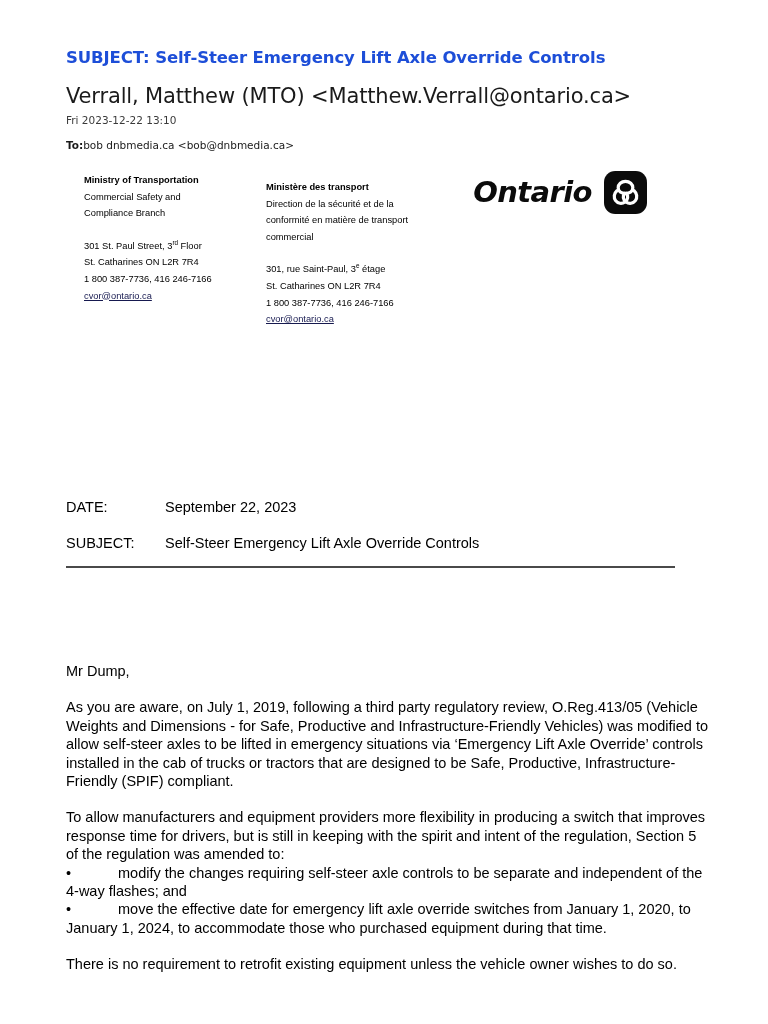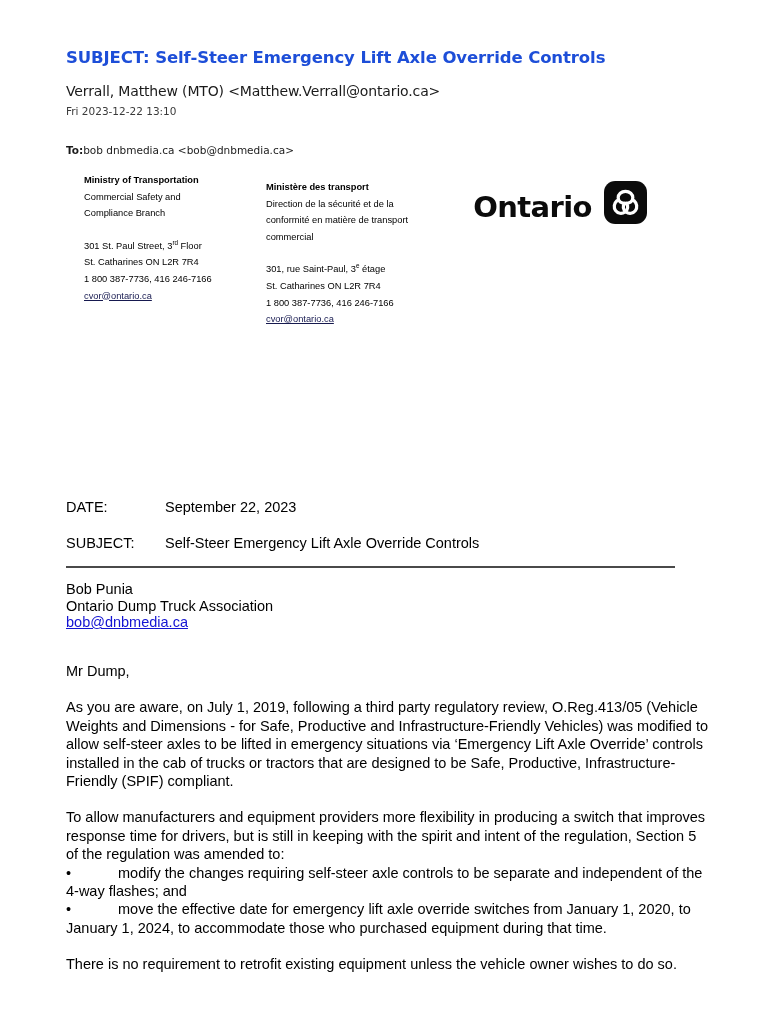--- a/index.html
+++ b/index.html
@@ -33,40 +33,40 @@
   .mail-subject {
     font-family: "DejaVu Sans", sans-serif;
     font-size: 16.5px;
     font-weight: 600;
     letter-spacing: -0.1px;
     color: #1d4ed8;
     line-height: 1.25;
   }
   .mail-from {
     font-family: "DejaVu Sans", sans-serif;
-    font-size: 14px;
+    font-size: 21px;
     font-weight: 400;
     color: #1a1a1a;
     margin-top: 14px;
     line-height: 1.25;
     letter-spacing: -0.15px;
   }
   .mail-date {
     font-family: "DejaVu Sans", sans-serif;
     font-size: 10.5px;
     font-weight: 400;
     color: #3a3a3a;
     margin-top: 5px;
     line-height: 1.3;
   }
   .mail-to {
     font-family: "DejaVu Sans", sans-serif;
     font-size: 10.5px;
     color: #1a1a1a;
-    margin-top: 25px;
+    margin-top: 11px;
     line-height: 1.3;
   }
   .mail-to .to-label { font-weight: 700; }
 
   
   .letterhead {
     position: absolute;
     left: 0;
     top: 172px;
     width: 768px;
@@ -90,23 +90,24 @@
   sup { font-size: 0.68em; vertical-align: super; line-height: 0; }
 
   
   .logo {
     position: absolute;
     left: 470px;
     top: 160px;
     width: 180px;
     height: 64px;
     display: flex;
-    align-items: flex-end;
+    align-items: center;
     justify-content: center;
     gap: 12px;
+    font-style: italic;
   }
   .logo-word {
     font-family: "DejaVu Sans", sans-serif;
     font-size: 29px;
     font-weight: 700;
     letter-spacing: -0.6px;
     color: #0b0b0b;
   }
   .logo-mark {
     width: 43px;
@@ -230,25 +231,20 @@
       <div class="meta-value">September 22, 2023</div>
     </div>
     <div class="meta-row">
       <div class="meta-label">SUBJECT:</div>
       <div class="meta-value">Self-Steer Emergency Lift Axle Override Controls</div>
     </div>
   </div>
 
   <div class="divider"></div>
 
-  <div class="recipient">
-    <div>Bob Punia</div>
-    <div>Ontario Dump Truck Association</div>
-    <div><a class="recipient-link" href="#">bob@dnbmedia.ca</a></div>
-  </div>
 
   <div class="body-text">
     <p>Mr Dump,</p>
     <p>As you are aware, on July 1, 2019, following a third party regulatory review, O.Reg.413/05 (Vehicle Weights and Dimensions - for Safe, Productive and Infrastructure-Friendly Vehicles) was modified to allow self-steer axles to be lifted in emergency situations via ‘Emergency Lift Axle Override’ controls installed in the cab of trucks or tractors that are designed to be Safe, Productive, Infrastructure-Friendly (SPIF) compliant.</p>
     <p class="tight">To allow manufacturers and equipment providers more flexibility in producing a switch that improves response time for drivers, but is still in keeping with the spirit and intent of the regulation, Section 5 of the regulation was amended to:</p>
     <p class="bullet-line tight"><span class="b-mark">•</span><span>modify the changes requiring self-steer axle controls to be separate and independent of the 4-way flashes; and</span></p>
     <p class="bullet-line"><span class="b-mark">•</span><span>move the effective date for emergency lift axle override switches from January 1, 2020, to January 1, 2024, to accommodate those who purchased equipment during that time.</span></p>
     <p>There is no requirement to retrofit existing equipment unless the vehicle owner wishes to do so.</p>
   </div>
 

